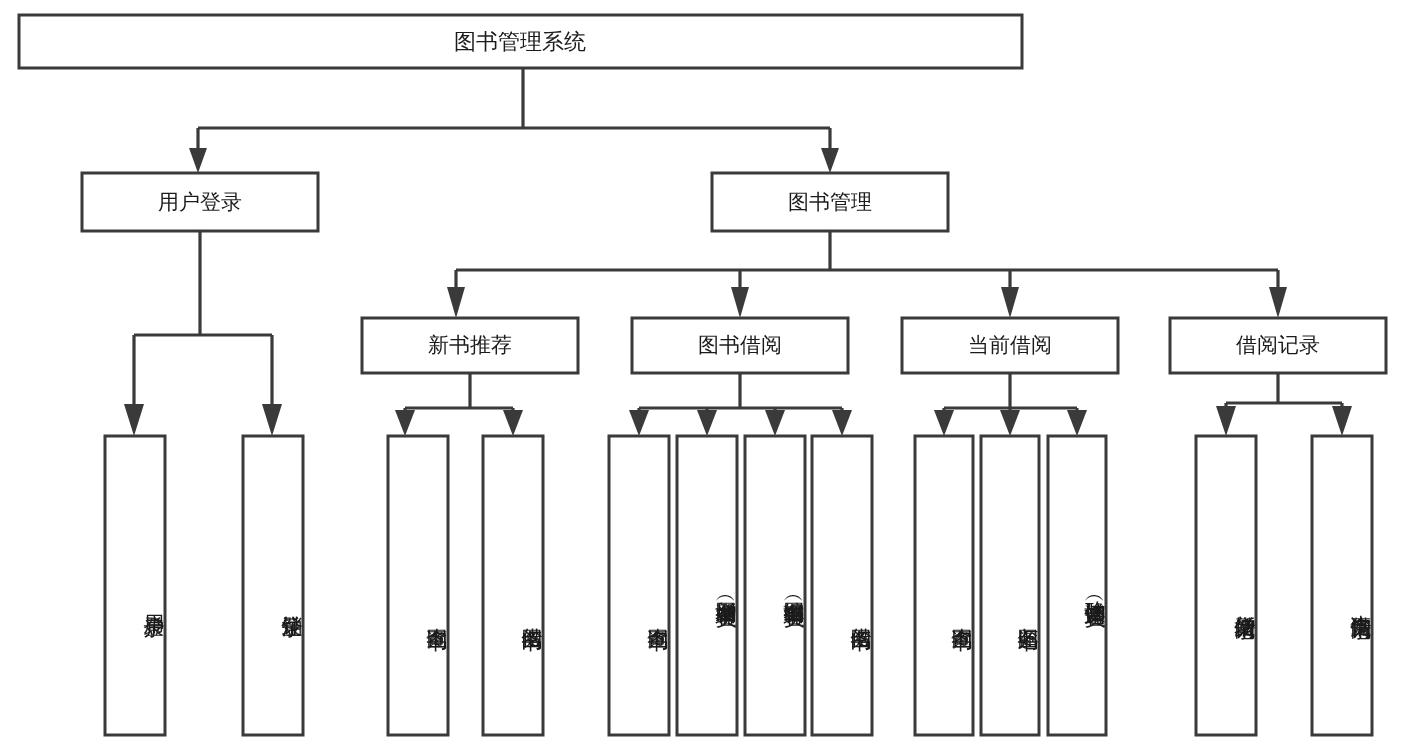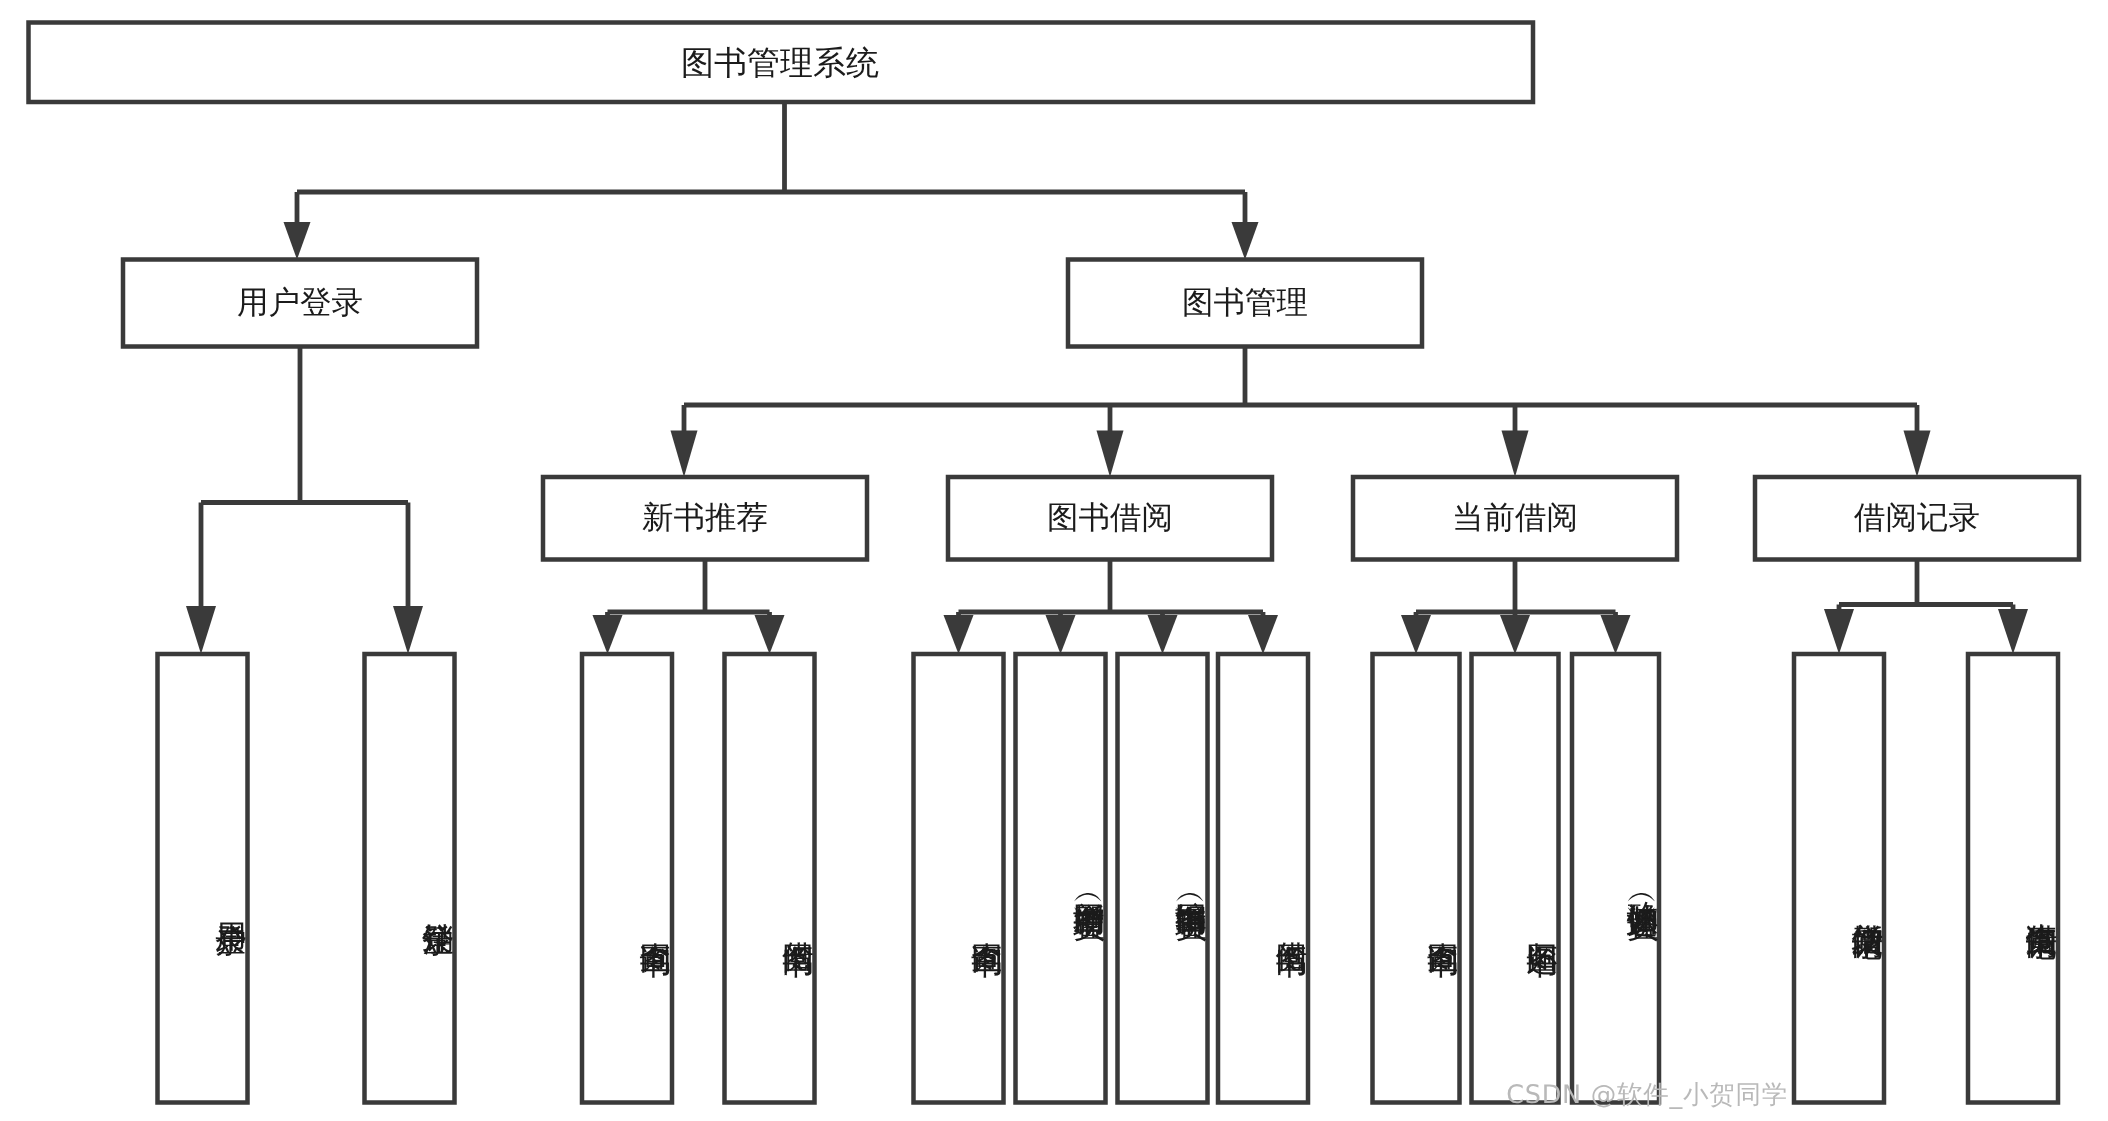--- a/index.html
+++ b/index.html
@@ -236,15 +236,14 @@
   <div class="vlabel" style="left:745px; top:444px; width:60px; height:288px;">编辑图书（管理员）</div>
   <div class="vlabel" style="left:812px; top:498px; width:60px; height:230px;">借阅图书</div>
 
   <div class="vlabel" style="left:915px; top:498px; width:58px; height:230px;">查询图书</div>
   <div class="vlabel" style="left:981px; top:498px; width:58px; height:230px;">归还图书</div>
   <div class="vlabel" style="left:1048px; top:444px; width:58px; height:288px;">确认归还（管理员）</div>
 
   <div class="vlabel" style="left:1196px; top:470px; width:60px; height:262px;">新增借阅记录</div>
   <div class="vlabel" style="left:1312px; top:470px; width:60px; height:262px;">查询借阅记录</div>
 
-  <div class="watermark">CSDN @软件_小贺同学</div>
 
 </div>
 
 </body></html>

